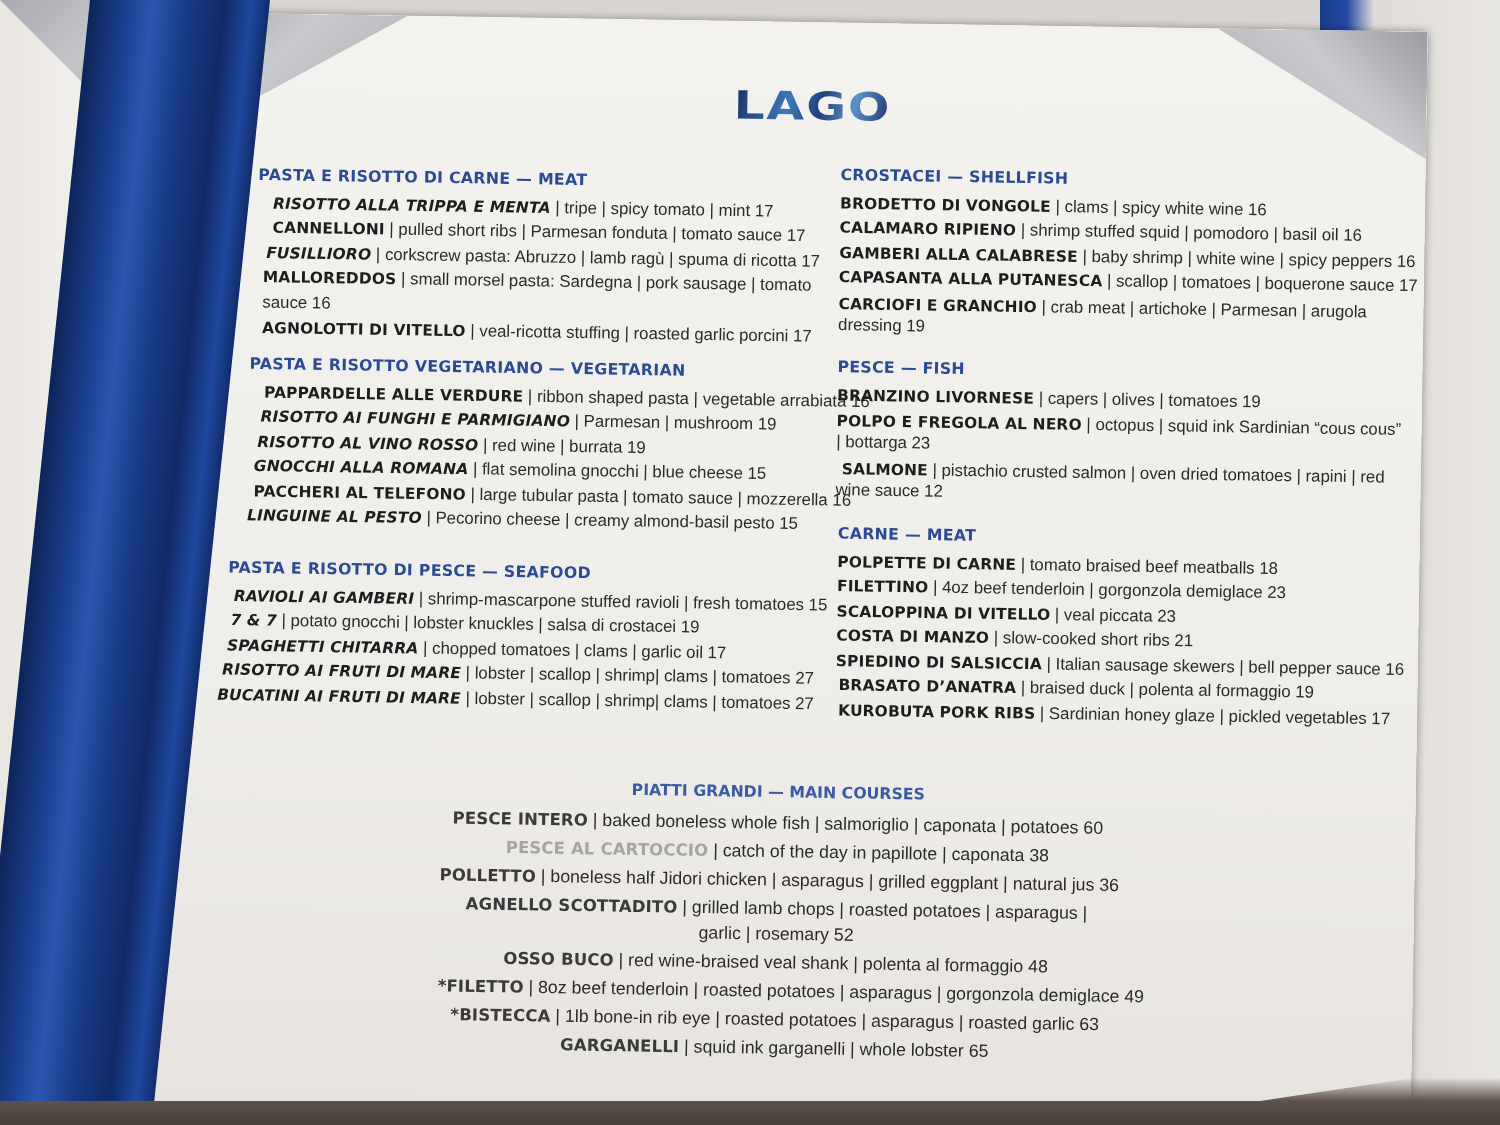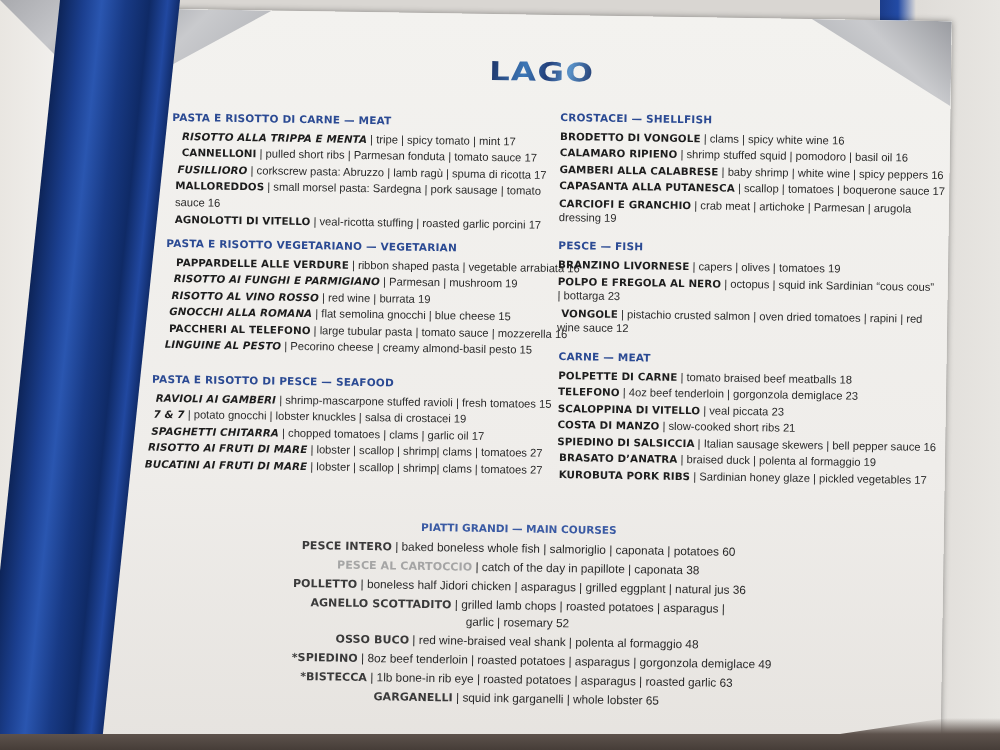--- a/index.html
+++ b/index.html
@@ -120,41 +120,41 @@
     <div class="item"><span class="name">CALAMARO RIPIENO</span><span class="desc"> | shrimp stuffed squid | pomodoro  | basil oil 16</span></div>
     <div class="item"><span class="name">GAMBERI ALLA CALABRESE</span><span class="desc"> | baby shrimp | white wine | spicy peppers 16</span></div>
     <div class="item"><span class="name">CAPASANTA ALLA PUTANESCA</span><span class="desc"> | scallop | tomatoes | boquerone sauce 17</span></div>
     <div class="item wrap" style="width:355px; line-height:14px; margin-top:2px;"><span class="name">CARCIOFI E GRANCHIO</span><span class="desc"> | crab meat | artichoke | Parmesan | arugola dressing 19</span></div>
   </div>
 
   <div class="section" style="left:450px; top:222px; width:390px;">
     <h3>PESCE — FISH</h3>
     <div class="item"><span class="name">BRANZINO LIVORNESE</span><span class="desc"> | capers | olives | tomatoes 19</span></div>
     <div class="item wrap" style="width:380px; line-height:14px; margin-top:2px;"><span class="name">POLPO E FREGOLA AL NERO</span><span class="desc"> | octopus | squid ink Sardinian “cous cous” | bottarga 23</span></div>
-    <div class="item wrap" style="width:390px; line-height:14px; margin-top:4px;"><span class="name" style="padding-left:4px">VONGOLE</span><span class="desc"> |  pistachio crusted salmon | oven dried tomatoes | rapini | red wine sauce 12</span></div>
+    <div class="item wrap" style="width:390px; line-height:14px; margin-top:4px;"><span class="name" style="padding-left:4px">SALMONE</span><span class="desc"> |  pistachio crusted salmon | oven dried tomatoes | rapini | red wine sauce 12</span></div>
   </div>
 
   <div class="section" style="left:452px; top:333px; width:390px;">
     <h3>CARNE — MEAT</h3>
     <div class="item"><span class="name">POLPETTE DI CARNE</span><span class="desc"> | tomato braised beef meatballs 18</span></div>
-    <div class="item"><span class="name">TELEFONO</span><span class="desc"> | 4oz beef tenderloin | gorgonzola demiglace 23</span></div>
+    <div class="item"><span class="name">FILETTINO</span><span class="desc"> | 4oz beef tenderloin | gorgonzola demiglace 23</span></div>
     <div class="item"><span class="name">SCALOPPINA DI VITELLO</span><span class="desc"> | veal piccata 23</span></div>
     <div class="item"><span class="name">COSTA DI MANZO</span><span class="desc"> | slow-cooked short ribs 21</span></div>
     <div class="item"><span class="name">SPIEDINO DI SALSICCIA</span><span class="desc"> | Italian sausage skewers | bell pepper sauce 16</span></div>
     <div class="item" style="padding-left:2px"><span class="name">BRASATO D’ANATRA</span><span class="desc"> | braised duck | polenta al formaggio  19</span></div>
     <div class="item" style="padding-left:2px"><span class="name">KUROBUTA PORK RIBS</span><span class="desc"> | Sardinian honey glaze | pickled vegetables 17</span></div>
   </div>
 
   <div class="mains">
     <h3>PIATTI GRANDI — MAIN COURSES</h3>
     <div class="item"><span class="name">PESCE INTERO</span><span class="desc"> | baked boneless whole fish | salmoriglio | caponata | potatoes  60</span></div>
     <div class="item"><span class="name faded">PESCE AL CARTOCCIO</span><span class="desc"> | catch of the day in papillote | caponata 38</span></div>
     <div class="item"><span class="name">POLLETTO</span><span class="desc"> | boneless half Jidori chicken | asparagus | grilled eggplant | natural jus 36</span></div>
     <div class="item wrap" style="line-height:16px; margin:1px auto 2px; width:430px;"><span class="name">AGNELLO SCOTTADITO</span><span class="desc"> | grilled lamb chops | roasted potatoes | asparagus | garlic | rosemary 52</span></div>
     <div class="item"><span class="name">OSSO BUCO</span><span class="desc"> | red wine-braised veal shank | polenta al formaggio 48</span></div>
-    <div class="item"><span class="name">*SPIEDINO</span><span class="desc"> | 8oz beef tenderloin | roasted potatoes | asparagus | gorgonzola demiglace  49</span></div>
+    <div class="item"><span class="name">*FILETTO</span><span class="desc"> | 8oz beef tenderloin | roasted potatoes | asparagus | gorgonzola demiglace  49</span></div>
     <div class="item"><span class="name">*BISTECCA</span><span class="desc"> | 1lb bone-in rib eye | roasted potatoes | asparagus | roasted garlic 63</span></div>
     <div class="item"><span class="name">GARGANELLI</span><span class="desc"> | squid ink garganelli | whole lobster 65</span></div>
   </div>
 </div>
 
 <div class="spine"></div>
 <div class="bottom-shadow"></div>
 
 </body></html>

